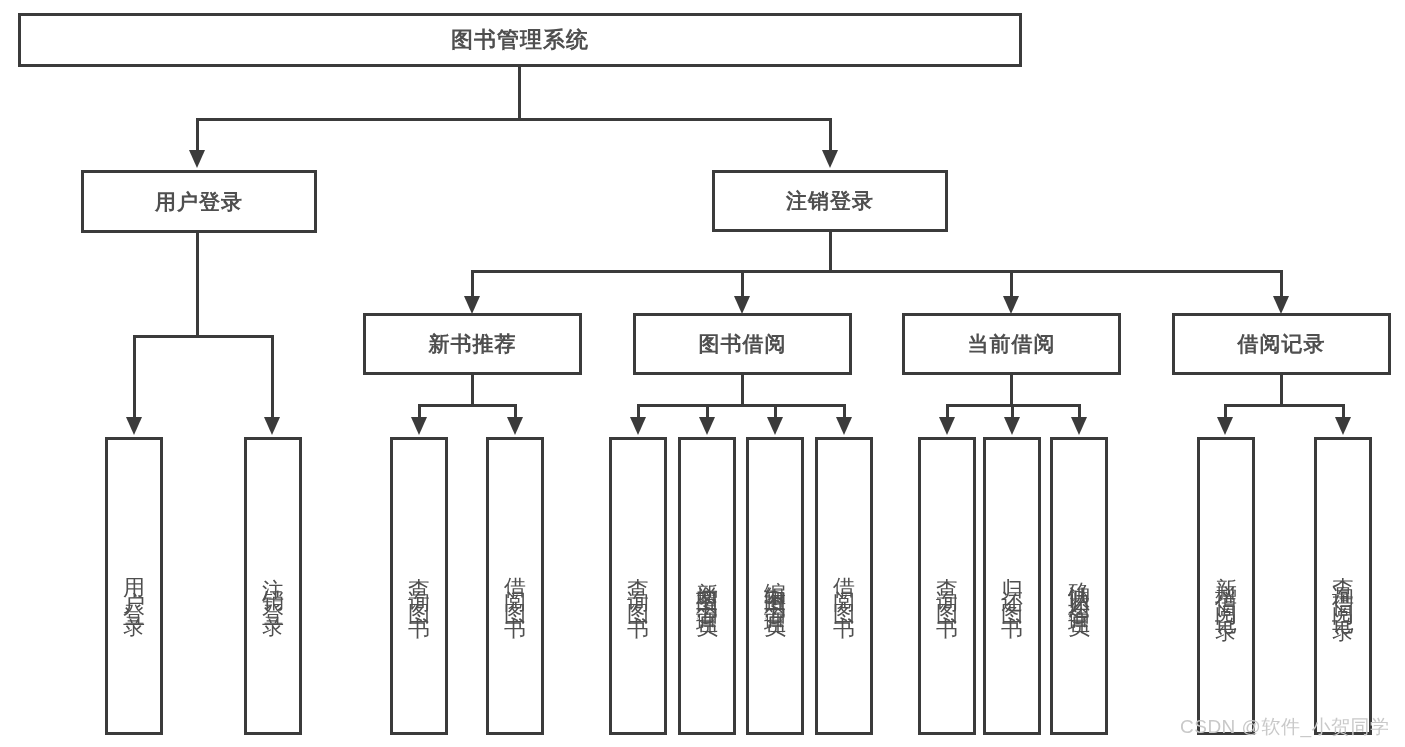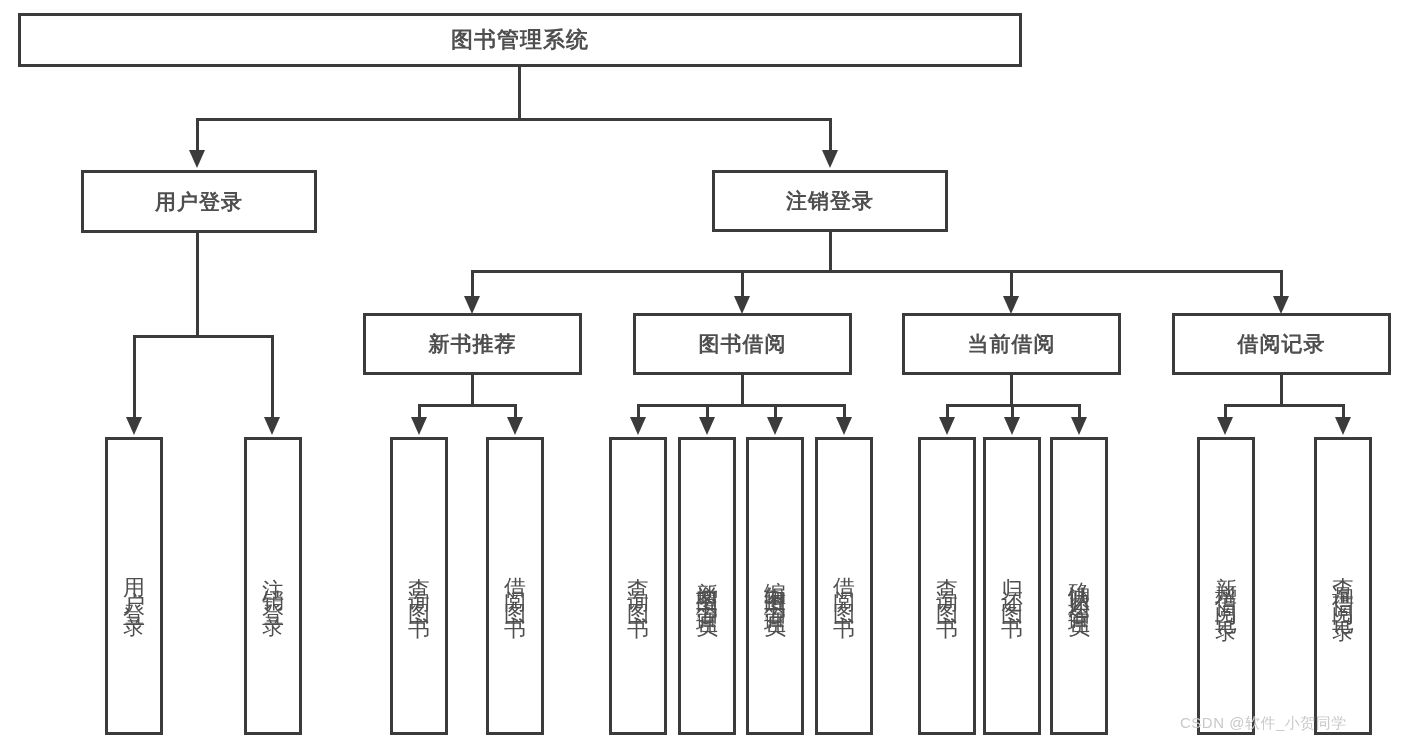--- a/index.html
+++ b/index.html
@@ -26,21 +26,21 @@
   
   .vline{position:absolute;width:3px;background:#3b3b3b;z-index:1;}
   .hline{position:absolute;height:3px;background:#3b3b3b;z-index:1;}
   .arrow{
     position:absolute;width:0;height:0;z-index:1;
     border-left:8px solid transparent;border-right:8px solid transparent;
     border-top:18px solid #3b3b3b;
   }
   .watermark{
     position:absolute;left:1180px;top:714px;z-index:3;
-    font-size:15px;color:#c9c9c9;letter-spacing:0.5px;white-space:nowrap;
+    font-size:19px;color:#c9c9c9;letter-spacing:0.5px;white-space:nowrap;
   }
 </style>
 </head>
 <body>
 
 <div id="canvas">
 
   <div class="vline" style="left:518px;top:66px;height:54px;"></div>
   <div class="hline" style="left:196px;top:118px;width:636px;"></div>
   <div class="vline" style="left:196px;top:118px;height:34px;"></div>

